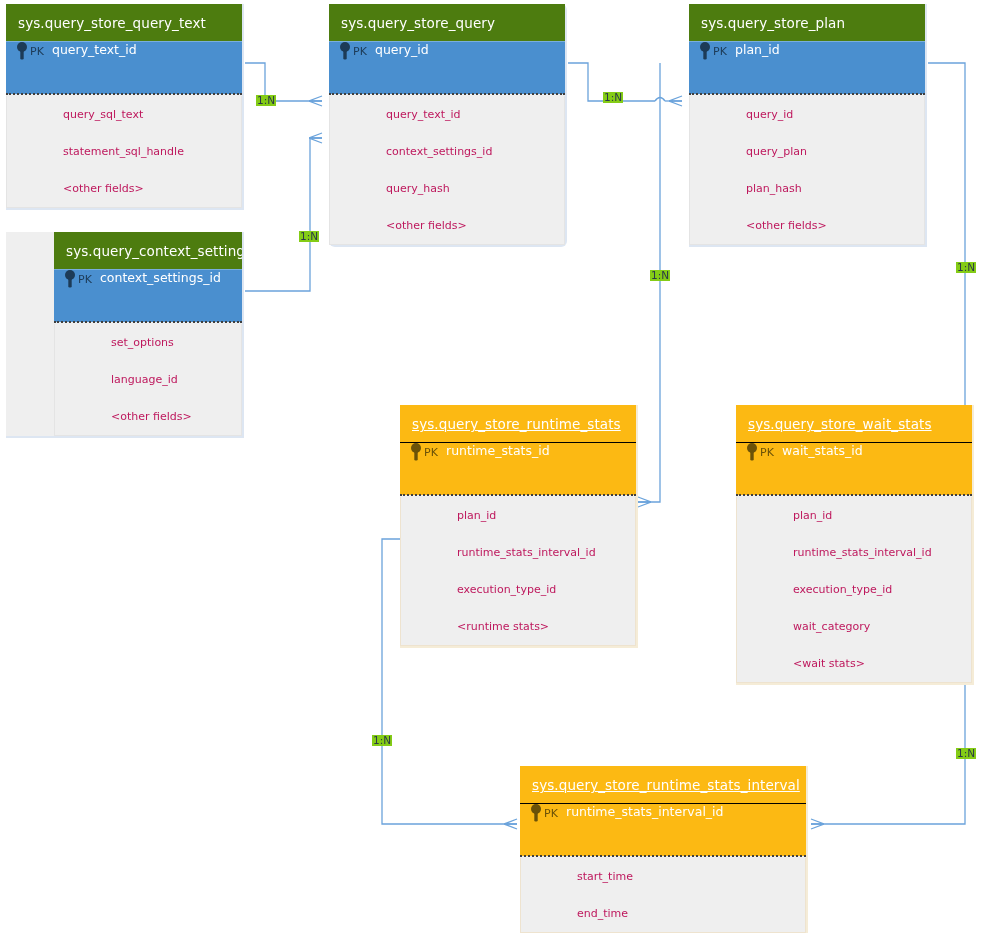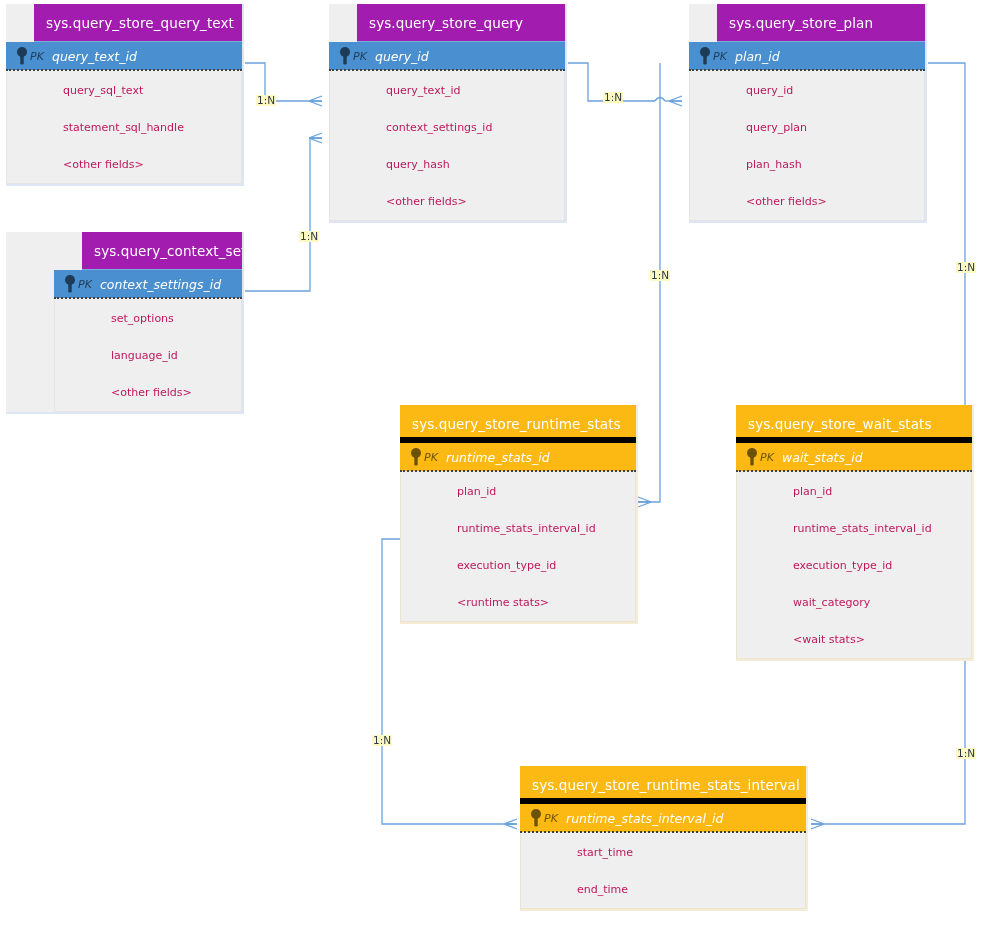--- a/index.html
+++ b/index.html
@@ -47,25 +47,24 @@
     line-height: 38px;
     padding-left: 12px;
     color: #ffffff;
     font-size: 13.5px;
     letter-spacing: .1px;
     white-space: nowrap;
     overflow: hidden;
   }
   .pk-row {
     box-sizing: border-box;
-    height: 28px;
+    height: 52px;
     display: flex;
-    align-items: center;
+    align-items: flex-start;
     position: relative;
-    font-style: italic;
   }
   .pk-row .keywrap {
     width: 46px;
     display: flex;
     align-items: center;
     padding-left: 10px;
     box-sizing: border-box;
   }
   .pk-row .pk-label {
     font-size: 11px;
@@ -86,42 +85,42 @@
     height: 37px;
     display: flex;
     align-items: center;
     padding-left: 56px;
     color: #be185d;
     font-size: 11px;
     white-space: nowrap;
   }
 
   
-  .blue .entity-title { background: #a21caf; margin-left: 28px; }
+  .blue .entity-title { background: #4d7c0f; }
   .blue .pk-row { background: #4a8fcf; }
   .blue .pk-row .pk-label { color: #1d3b57; }
   .blue .pk-row .pk-field { color: #ffffff; }
 
   
   .orange { border-right-color: #f5ecd7; border-bottom-color: #f5ecd7; }
   .orange .entity-title { background: #fcb913; }
   .orange .pk-row { background: #fcb913; }
   .orange .pk-row .pk-label { color: #6b5208; }
   .orange .pk-row .pk-field { color: #ffffff; }
   .orange .ebody { border-left-color: #eee3cf; border-right-color: #eee3cf; border-bottom-color: #eee3cf; }
-  .orange .entity-title { border-bottom: 6px solid #000000; }
+  .orange .entity-title { border-bottom: 1px solid #000000; text-decoration: underline; }
 
   .blue .entity-title { border-bottom: 1px solid #79aedd; }
 
   
   .card-label {
     position: absolute;
     font-size: 10.5px;
     color: #2b3a46;
-    background: #fef9c3;
+    background: #84cc16;
     padding: 0 1px;
     line-height: 11px;
     z-index: 6;
     white-space: nowrap;
   }
 </style>
 </head>
 <body>
 
 <div id="canvas">
@@ -177,21 +176,21 @@
       <span class="pk-field">query_text_id</span>
     </div>
     <div class="dotline"></div>
     <div class="ebody">
       <div class="field-row">query_sql_text</div>
       <div class="field-row">statement_sql_handle</div>
       <div class="field-row">&lt;other fields&gt;</div>
     </div>
   </div>
 
-  <div class="entity blue" style="left:329px; top:4px; width:238px;">
+  <div class="entity blue" style="left:329px; top:4px; width:238px;border-radius:6px;">
     <div class="entity-title">sys.query_store_query</div>
     <div class="pk-row">
       <span class="keywrap">
         <svg width="13" height="18" viewBox="0 0 13 18" aria-hidden="true">
           <circle cx="6" cy="5" r="5" fill="#1d3b57"></circle>
           <rect x="4.3" y="8" width="3.4" height="9.5" rx="1.3" fill="#1d3b57"></rect>
         </svg>
         <span class="pk-label">PK</span>
       </span>
       <span class="pk-field">query_id</span>

